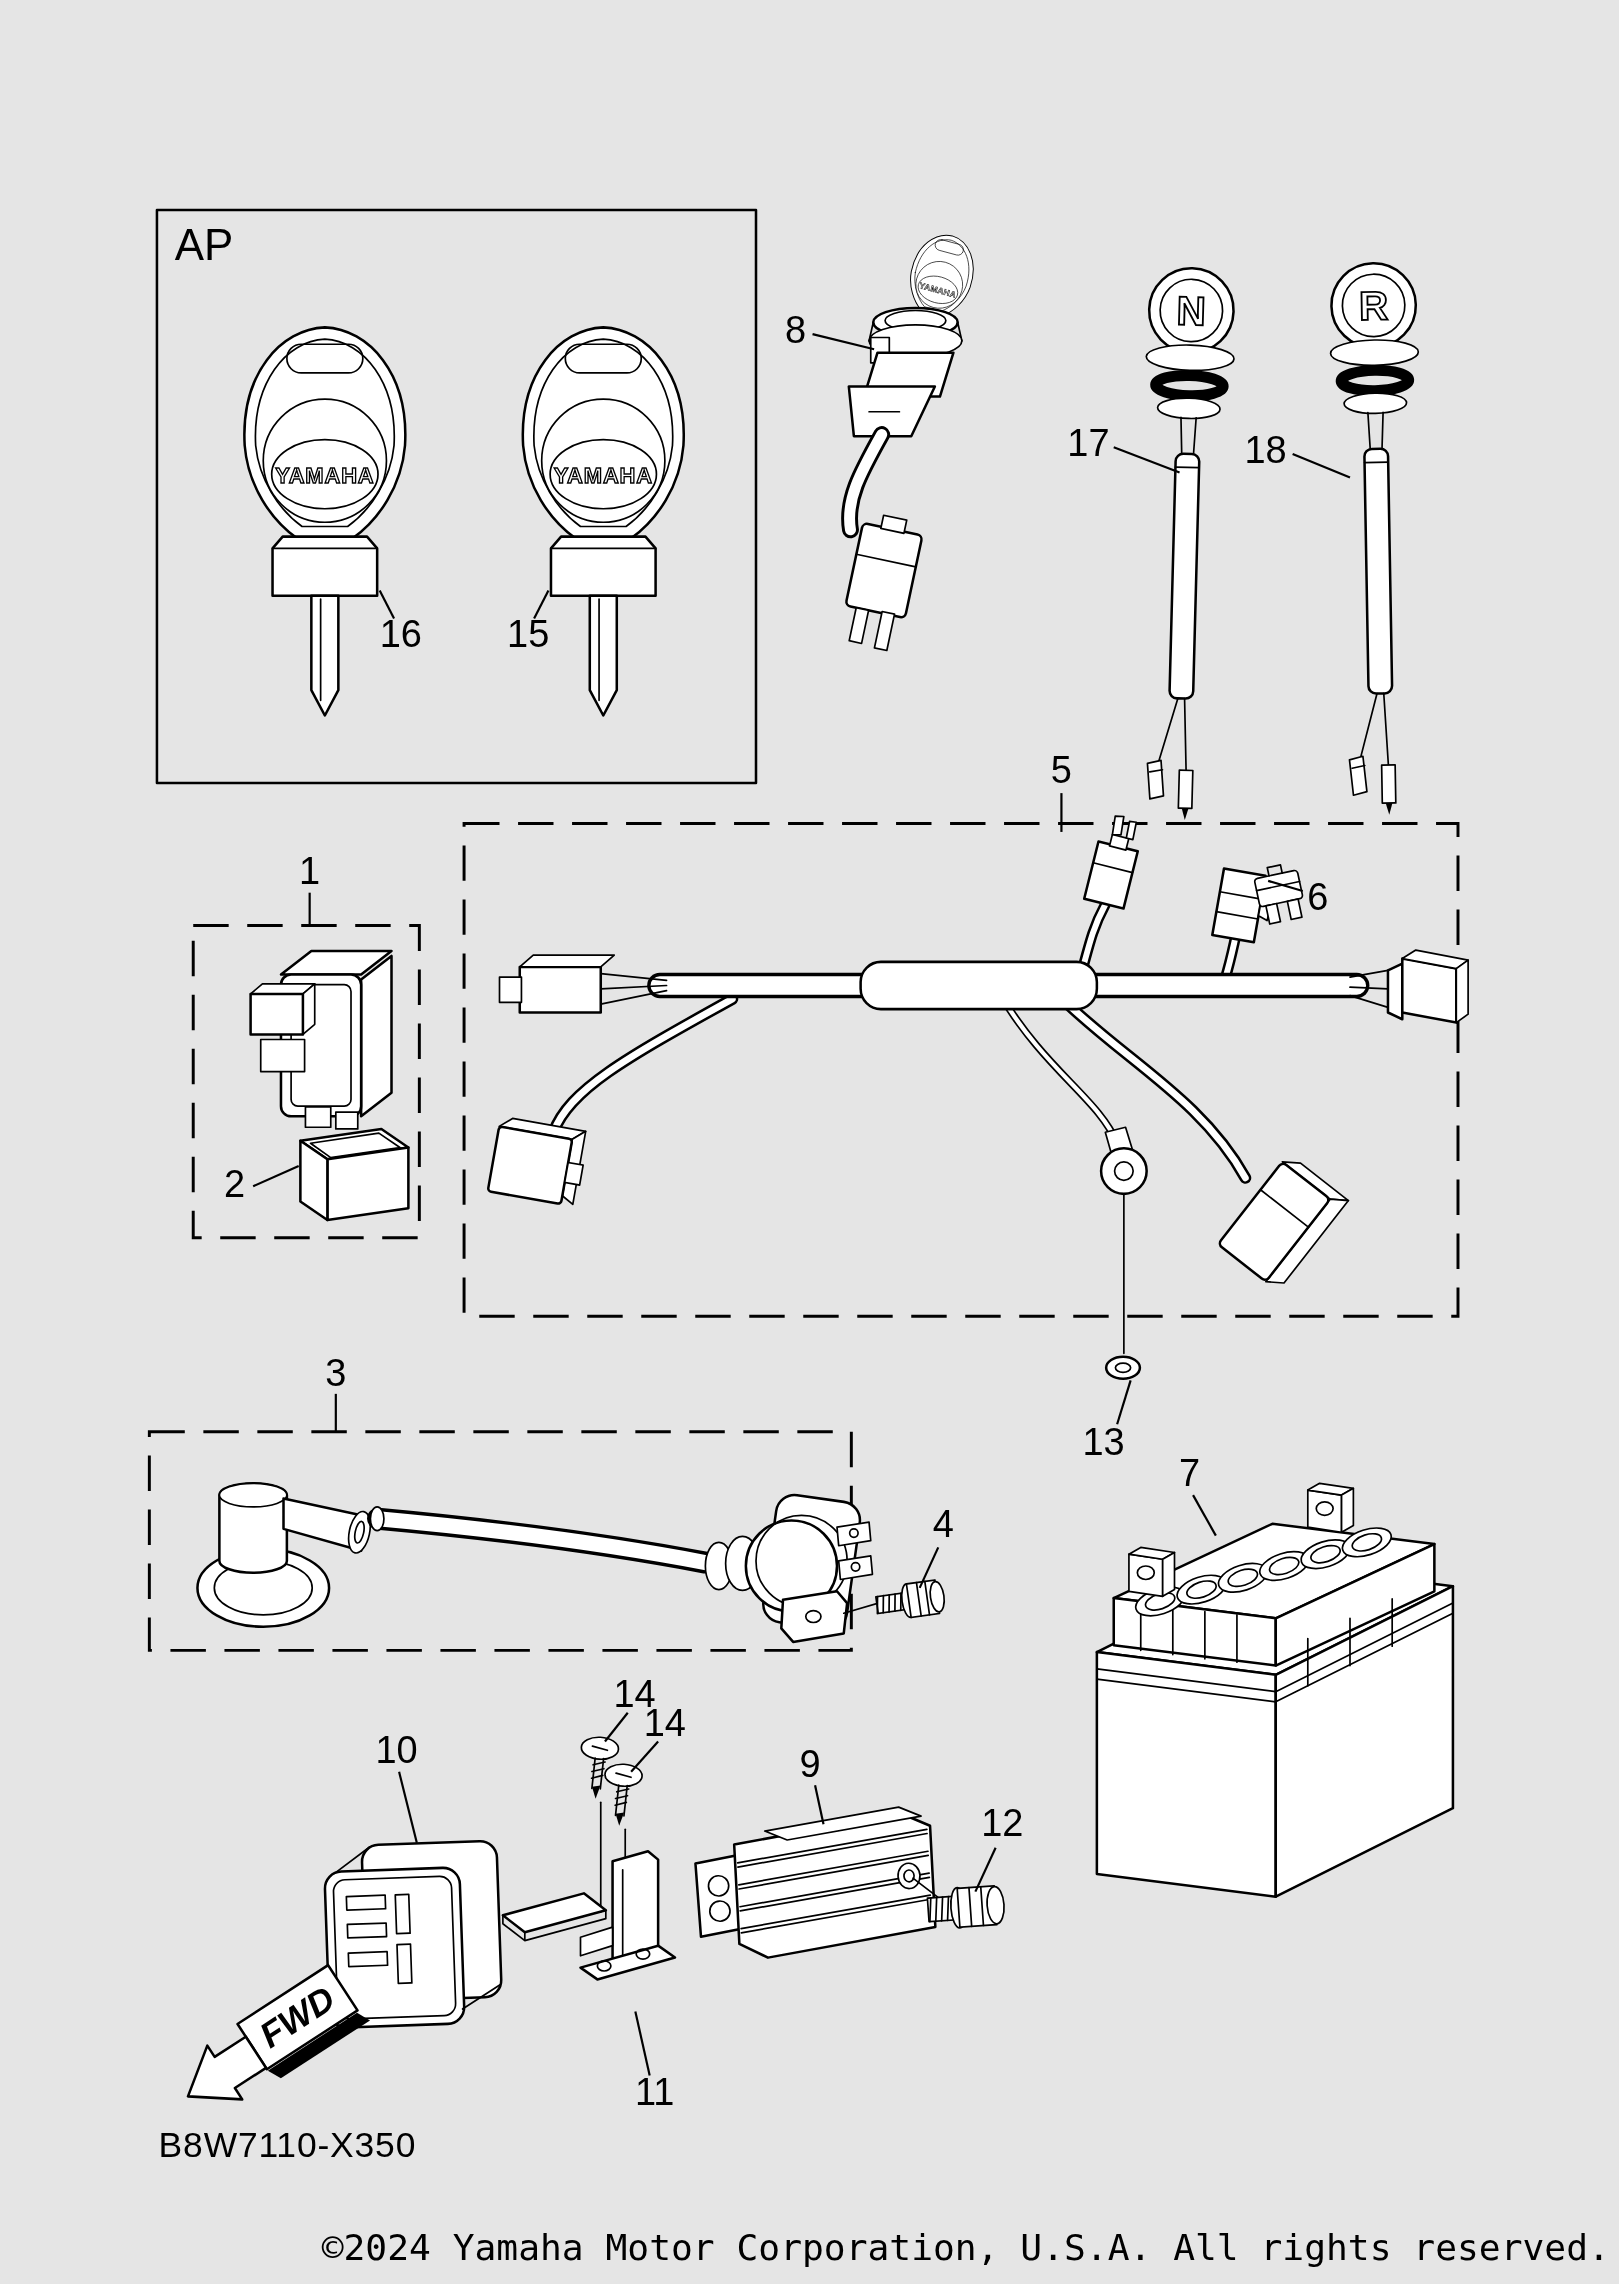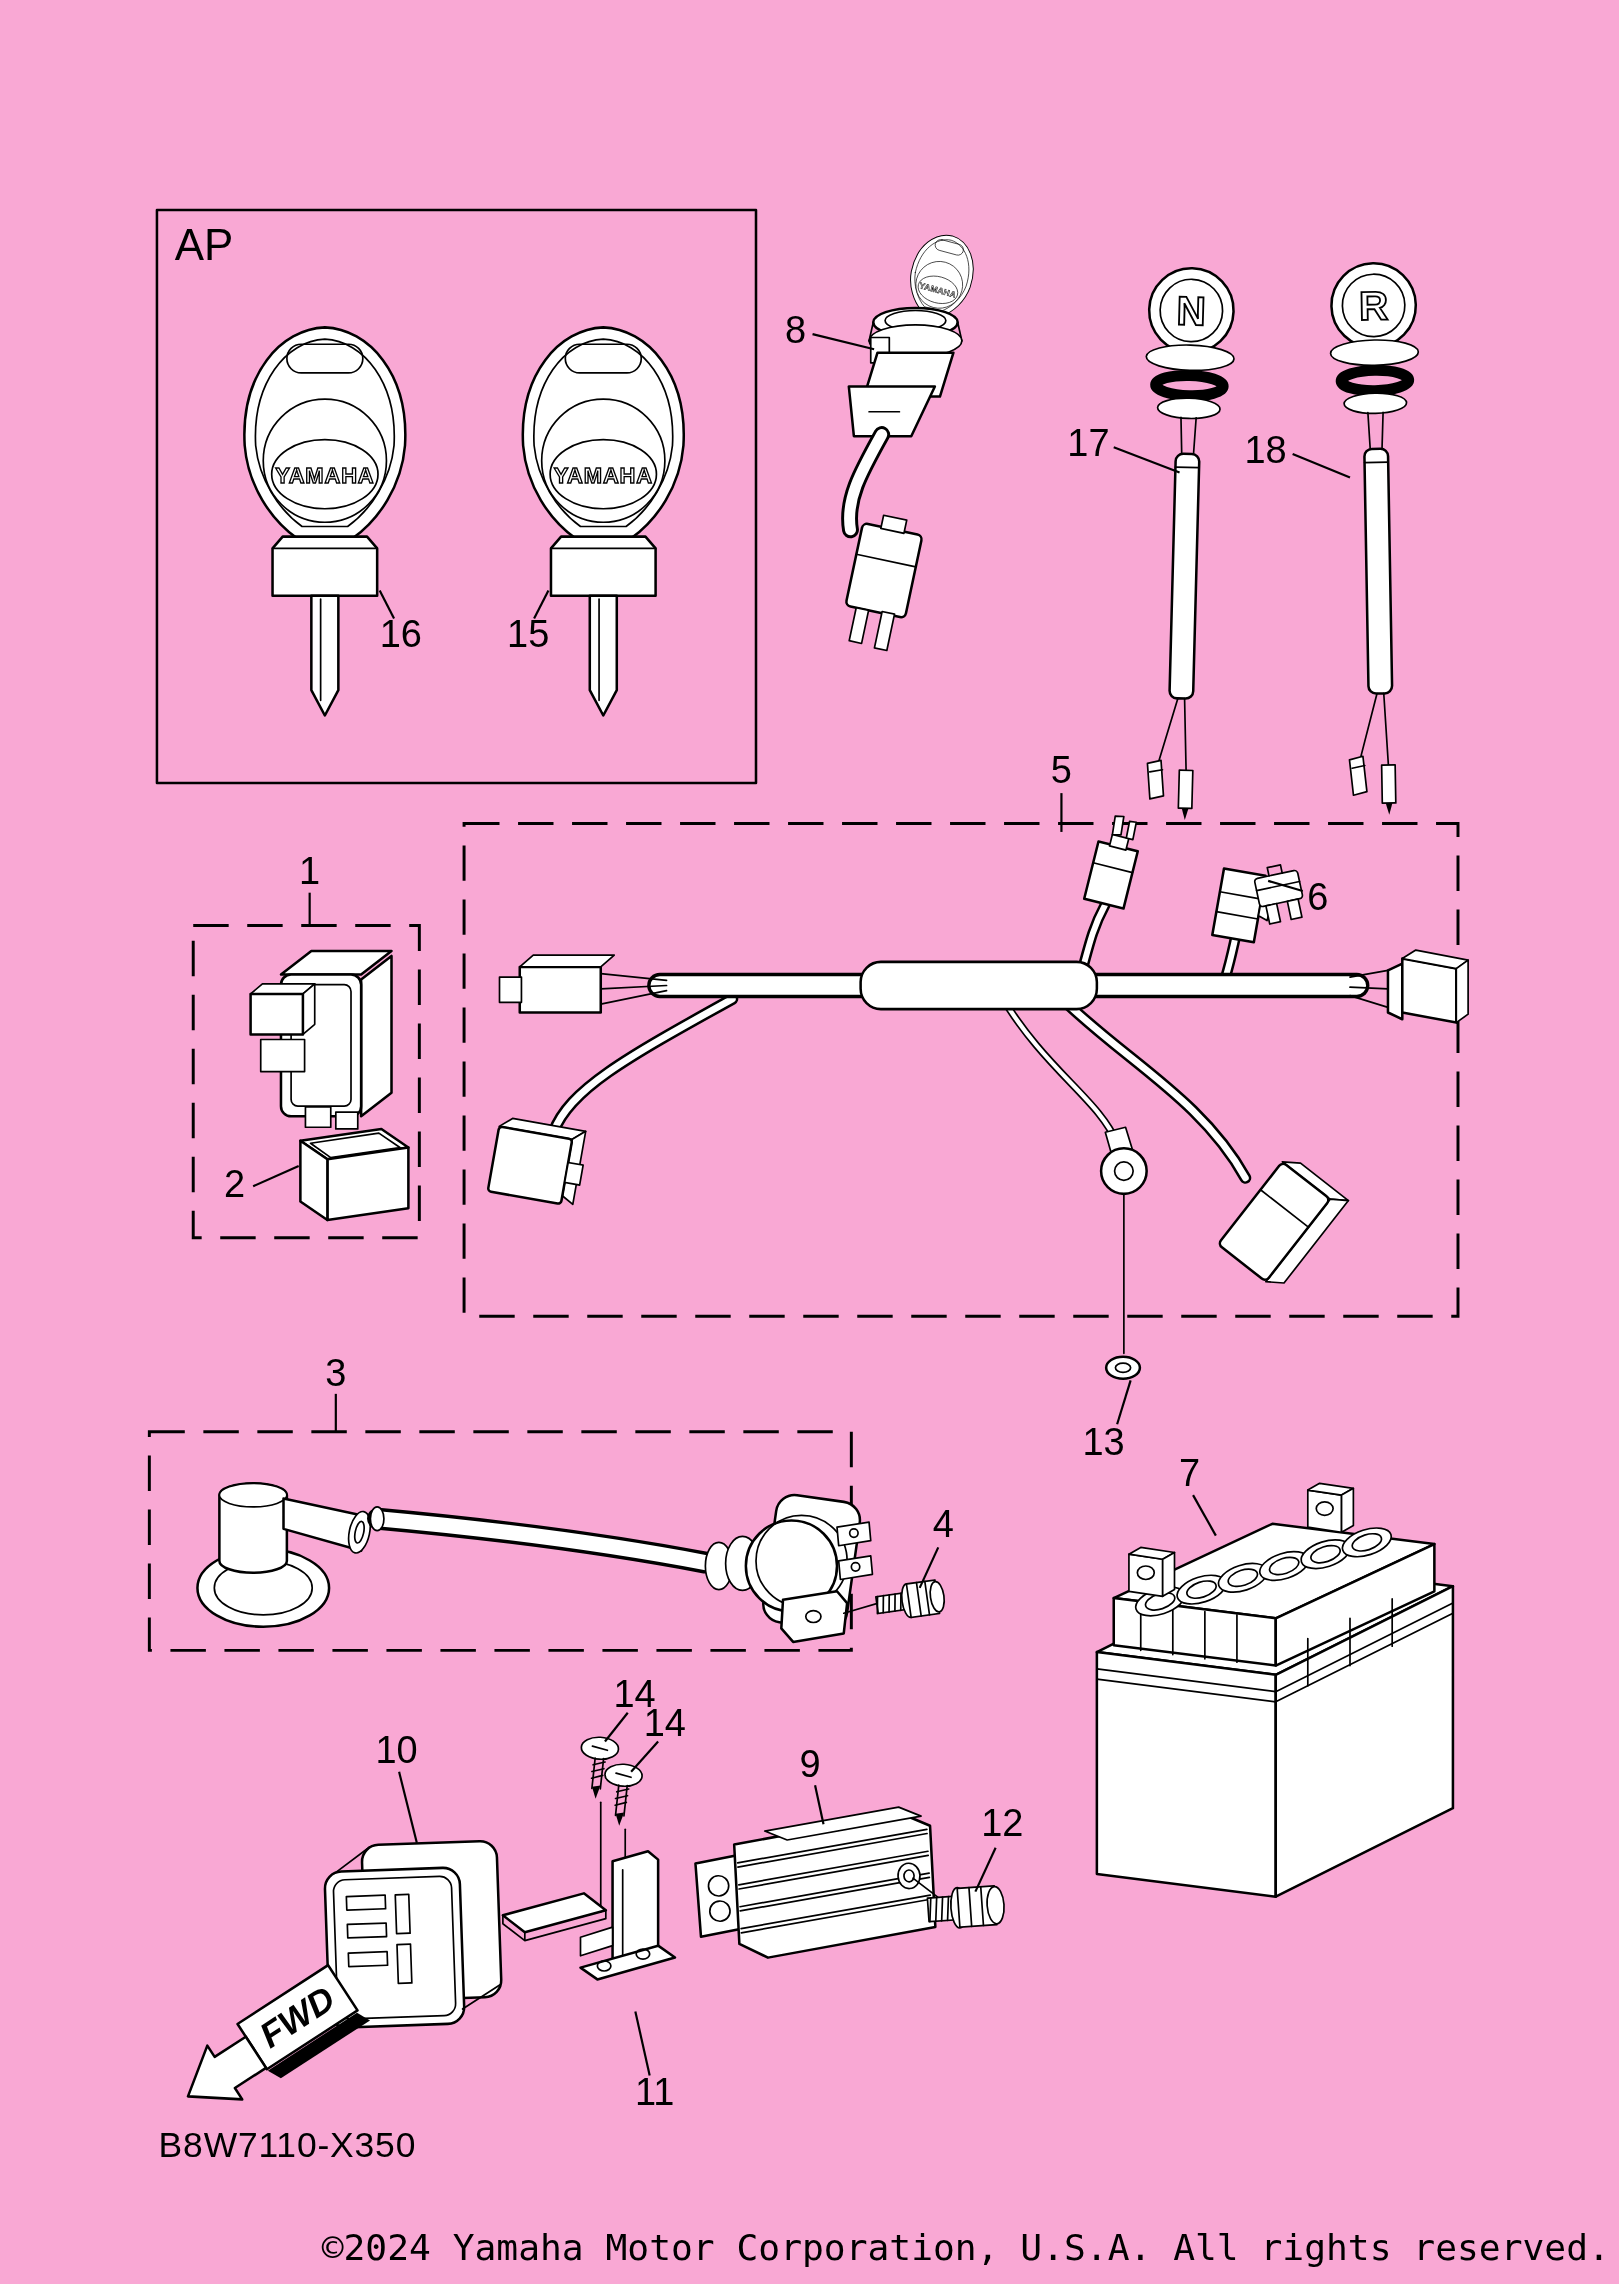--- a/index.html
+++ b/index.html
@@ -1,16 +1,16 @@
 <!DOCTYPE html>
 <html style="font-size:13.5px"><head>
 <meta charset="utf-8">
 <style>
   html,body{margin:0;padding:0;background:#fff;}
-  #page{position:relative;width:1620px;height:2284px;background:#f9a8d4;overflow:hidden;}
+  #page{position:relative;width:1620px;height:2284px;background:#e5e5e5;overflow:hidden;}
   svg{display:block;}
   .ln{fill:none;stroke:#000;stroke-width:3;stroke-linejoin:round;stroke-linecap:round;}
   .ln2{fill:none;stroke:#000;stroke-width:2;stroke-linejoin:round;stroke-linecap:round;}
   .wf{fill:#fff;stroke:#000;stroke-width:3;stroke-linejoin:round;}
   .wf2{fill:#fff;stroke:#000;stroke-width:2;stroke-linejoin:round;}
   .blk{fill:#000;stroke:none;}
   .dash{fill:none;stroke:#000;stroke-width:3.5;stroke-dasharray:42 22;}
   .lead{fill:none;stroke:#000;stroke-width:2.6;}
   .tubeO{fill:none;stroke:#000;stroke-linecap:round;}
   .tubeI{fill:none;stroke:#fff;stroke-linecap:round;}

